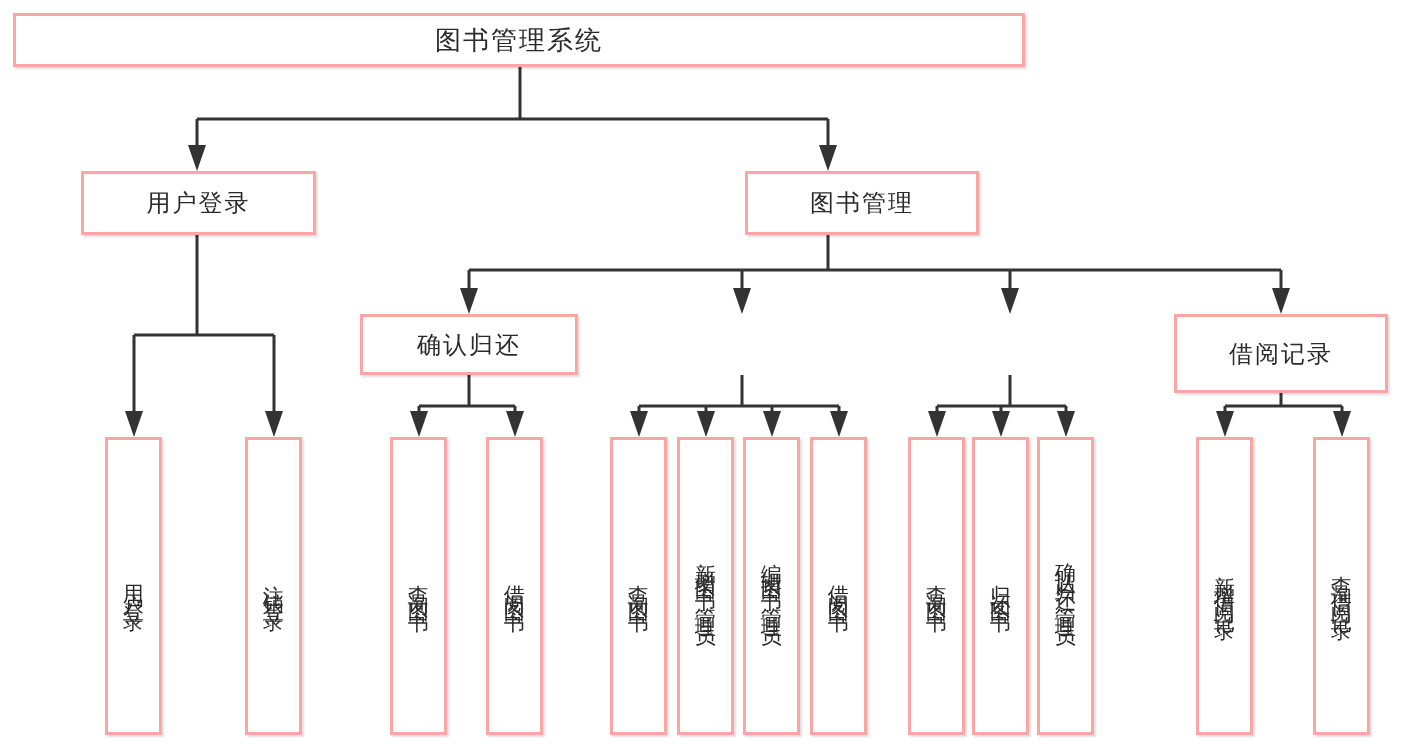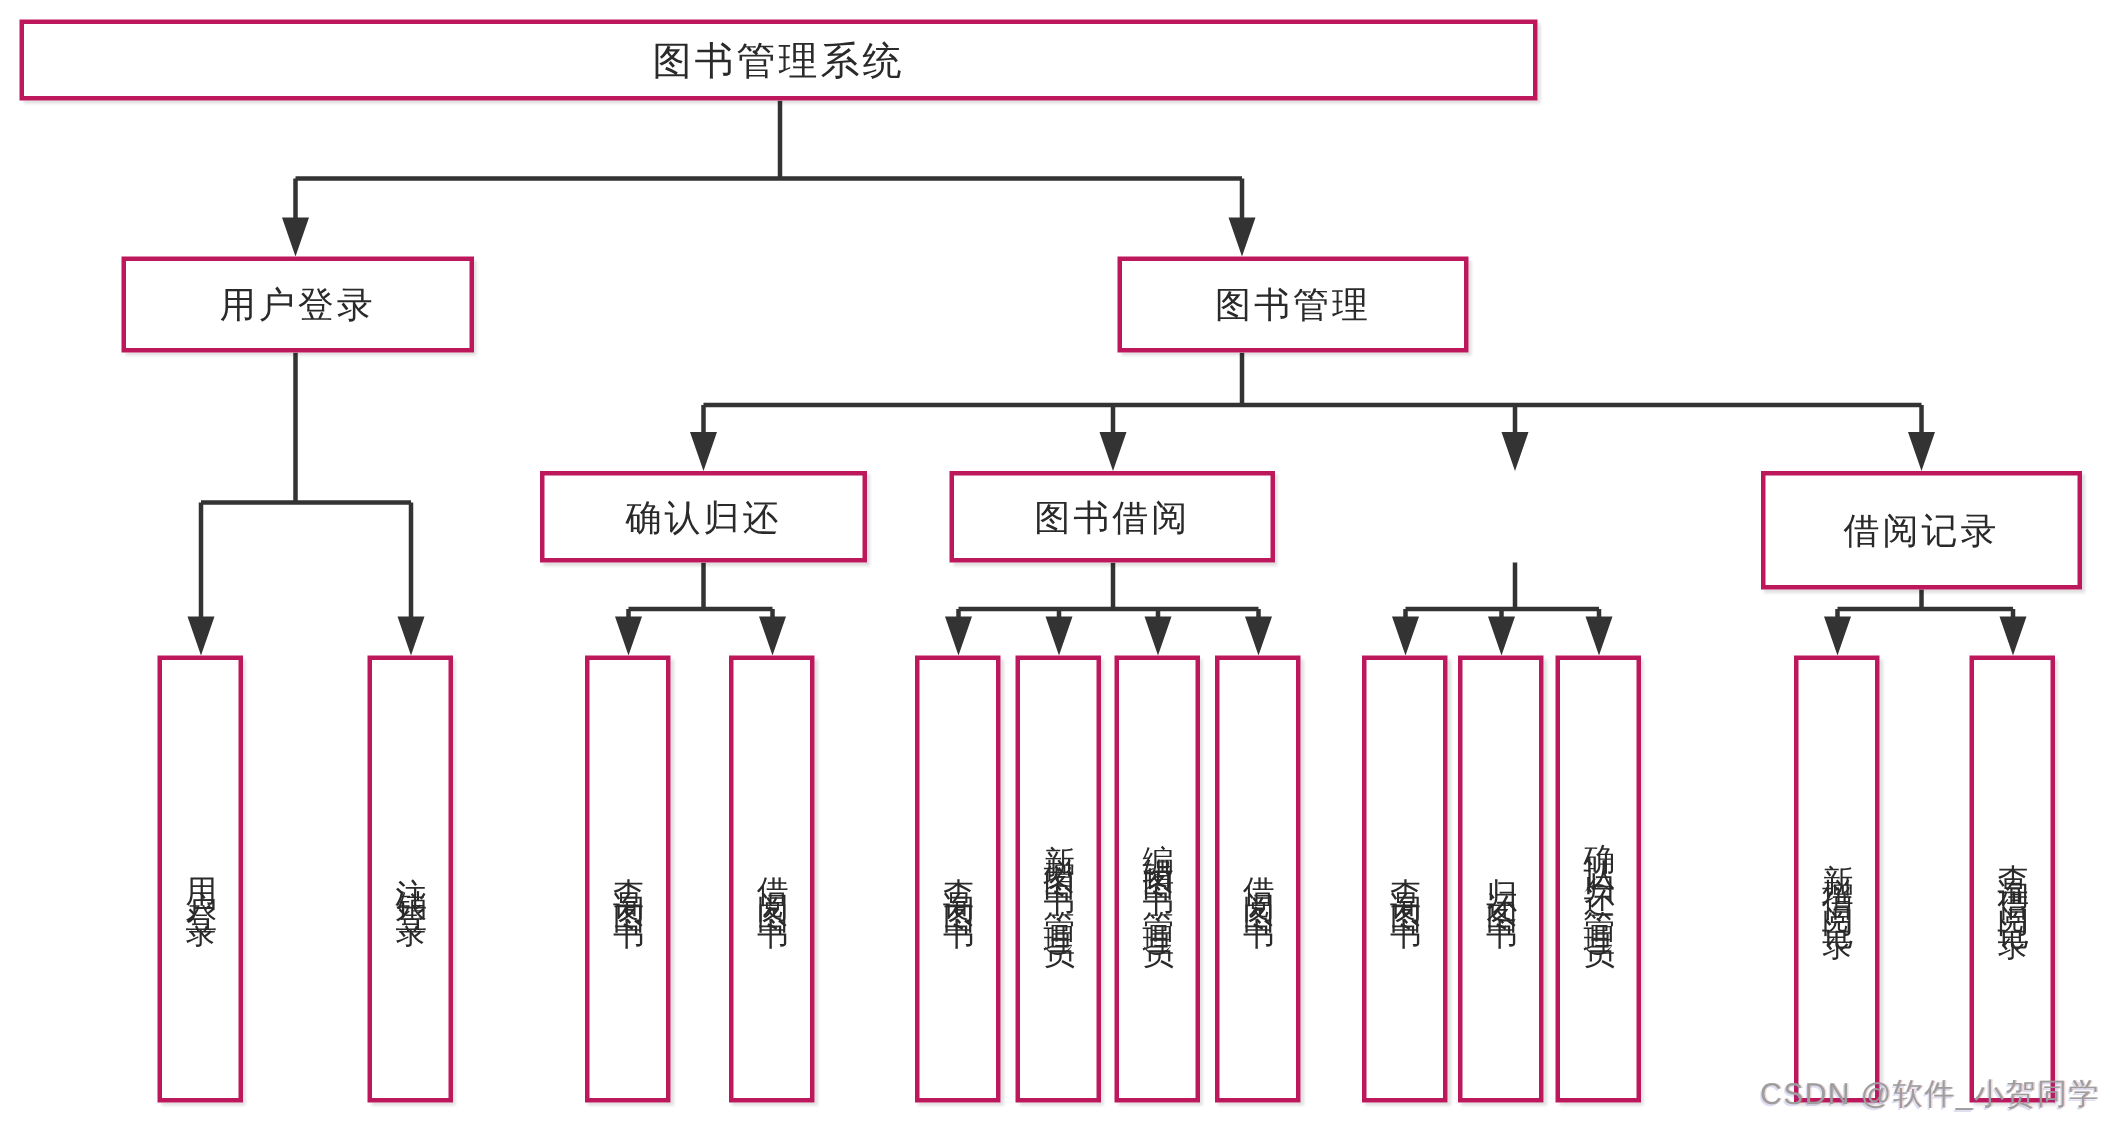--- a/index.html
+++ b/index.html
@@ -13,21 +13,21 @@
   }
   .connectors {
     position: absolute;
     left: 0; top: 0;
     width: 1405px; height: 747px;
     pointer-events: none;
   }
   .box {
     position: absolute;
     box-sizing: border-box;
-    border: 3px solid #be185d;
+    border: 3px solid #fca5a5;
     background: #ffffff;
     display: flex;
     align-items: center;
     justify-content: center;
     color: #2a2a2a;
     box-shadow: 2px 2px 2px rgba(0,0,0,0.13);
   }
   .root-label  { font-size: 26px; letter-spacing: 2px; }
   .h-label     { font-size: 24px; letter-spacing: 2px; }
   .leaf        { border-width: 3px; }
@@ -79,23 +79,20 @@
   <div class="box" style="left:81px; top:171px; width:235px; height:64px;">
     <span class="h-label">用户登录</span>
   </div>
   <div class="box" style="left:745px; top:171px; width:234px; height:64px;">
     <span class="h-label">图书管理</span>
   </div>
 
   <div class="box" style="left:360px; top:314px; width:218px; height:61px;">
     <span class="h-label">确认归还</span>
   </div>
-  <div class="box" style="left:633px; top:314px; width:217px; height:61px;">
-    <span class="h-label">图书借阅</span>
-  </div>
   <div class="box" style="left:1174px; top:314px; width:214px; height:79px;">
     <span class="h-label">借阅记录</span>
   </div>
 
   <div class="box leaf" style="left:105px; top:437px; width:57px; height:298px;">
     <span class="v-text">用户登录</span>
   </div>
   <div class="box leaf" style="left:245px; top:437px; width:57px; height:298px;">
     <span class="v-text">注销登录</span>
   </div>
@@ -126,15 +123,14 @@
   <div class="box leaf" style="left:1037px; top:437px; width:57px; height:298px;">
     <span class="v-text">确认归还（管理员）</span>
   </div>
   <div class="box leaf" style="left:1196px; top:437px; width:57px; height:298px;">
     <span class="v-text">新增借阅记录</span>
   </div>
   <div class="box leaf" style="left:1313px; top:437px; width:57px; height:298px;">
     <span class="v-text">查询借阅记录</span>
   </div>
 
-  <div class="watermark">CSDN @软件_小贺同学</div>
 
 </div>
 
 </body></html>

